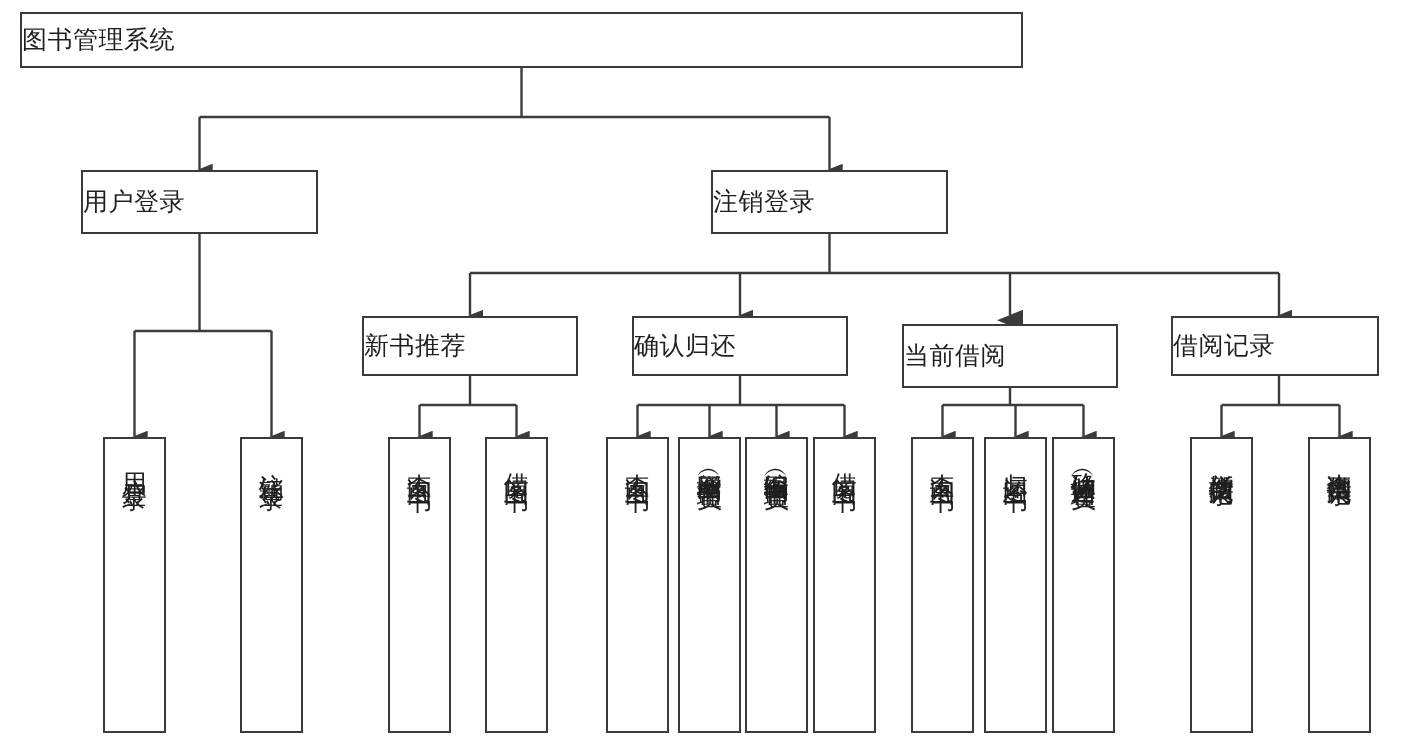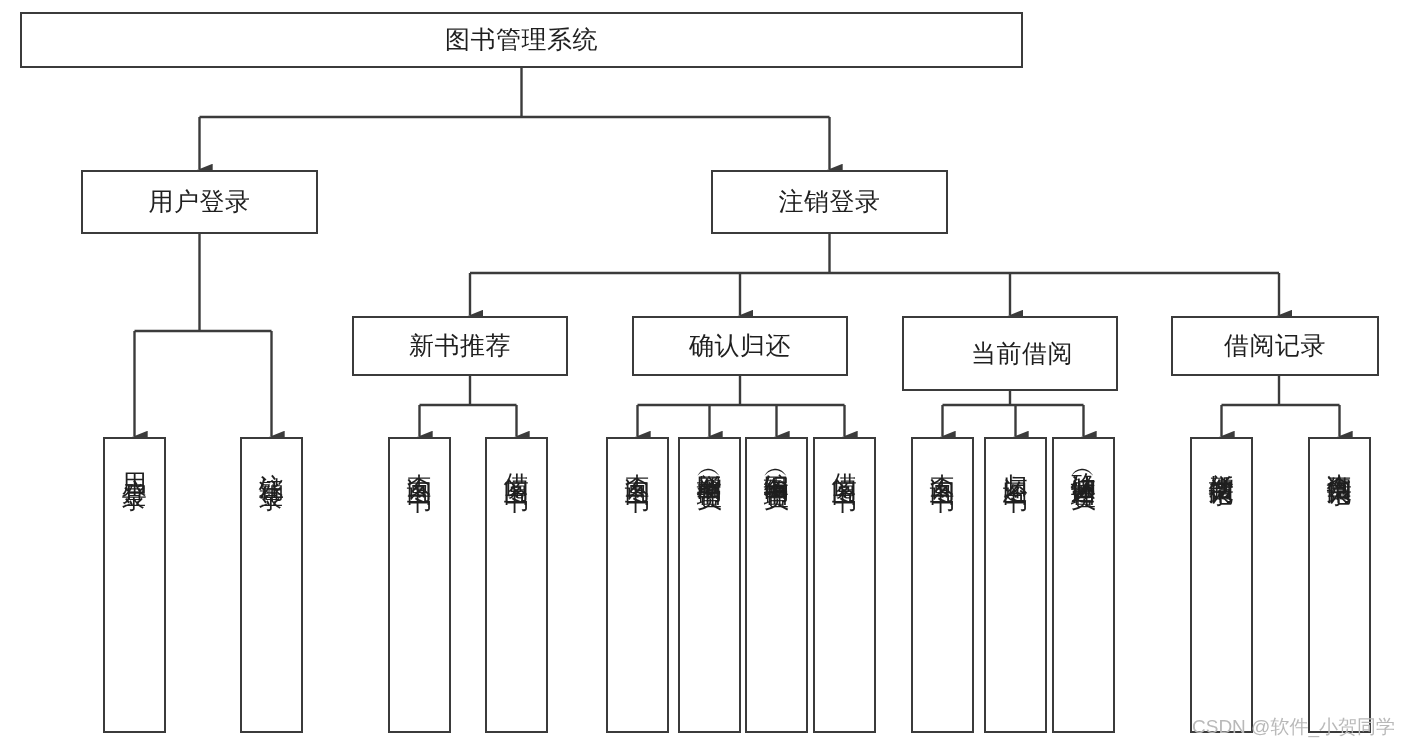--- a/index.html
+++ b/index.html
@@ -25,21 +25,20 @@
     height: 747px;
     pointer-events: none;
   }
   .node {
     position: absolute;
     box-sizing: border-box;
     border: 2.4px solid #3b3b3b;
     background: #ffffff;
     display: flex;
     align-items: center;
-    justify-content: center;
     color: #1f1f1f;
     z-index: 2;
   }
   .node-label {
     display: block;
     text-align: center;
     line-height: 1.18;
     white-space: nowrap;
   }
   
@@ -128,27 +127,27 @@
   <div id="nodes">
       <div class="node horiz root" id="node-root" style="left: 20px; top: 12px; width: 1003px; height: 56px;">
         <span class="node-label">图书管理系统</span>
       </div>
       <div class="node horiz" id="node-user-login" style="left: 81px; top: 170px; width: 237px; height: 64px;">
         <span class="node-label">用户登录</span>
       </div>
       <div class="node horiz" id="node-book-manage" style="left: 711px; top: 170px; width: 237px; height: 64px;">
         <span class="node-label">注销登录</span>
       </div>
-      <div class="node horiz" id="node-new-book-rec" style="left: 352px; top: 316px; width: 216px; height: 60px;">
+      <div class="node horiz" id="node-new-book-rec" style="left: 362px; top: 316px; width: 216px; height: 60px;">
         <span class="node-label">新书推荐</span>
       </div>
       <div class="node horiz" id="node-book-borrow" style="left: 632px; top: 316px; width: 216px; height: 60px;">
         <span class="node-label">确认归还</span>
       </div>
-      <div class="node horiz" id="node-current-borrow" style="left: 902px; top: 316px; width: 216px; height: 75px; padding-left: 24px;">
+      <div class="node horiz" id="node-current-borrow" style="left: 902px; top: 324px; width: 216px; height: 64px;">
         <span class="node-label">当前借阅</span>
       </div>
       <div class="node horiz" id="node-borrow-record" style="left: 1171px; top: 316px; width: 208px; height: 60px;">
         <span class="node-label">借阅记录</span>
       </div>
       <div class="node vert" id="node-leaf-user-login" style="left: 103px; top: 437px; width: 63px; height: 296px;">
         <span class="node-label">用户登录</span>
       </div>
       <div class="node vert" id="node-leaf-user-logout" style="left: 240px; top: 437px; width: 63px; height: 296px;">
         <span class="node-label">注销登录</span>
@@ -181,14 +180,13 @@
         <span class="node-label">确认归还（管理员）</span>
       </div>
       <div class="node vert tall-text" id="node-leaf-add-record" style="left: 1190px; top: 437px; width: 63px; height: 296px;">
         <span class="node-label">新增借阅记录</span>
       </div>
       <div class="node vert tall-text" id="node-leaf-query-record" style="left: 1308px; top: 437px; width: 63px; height: 296px;">
         <span class="node-label">查询借阅记录</span>
       </div>
     </div>
 
-  <div class="watermark">CSDN @软件_小贺同学</div>
 </div>
 
 </body></html>

